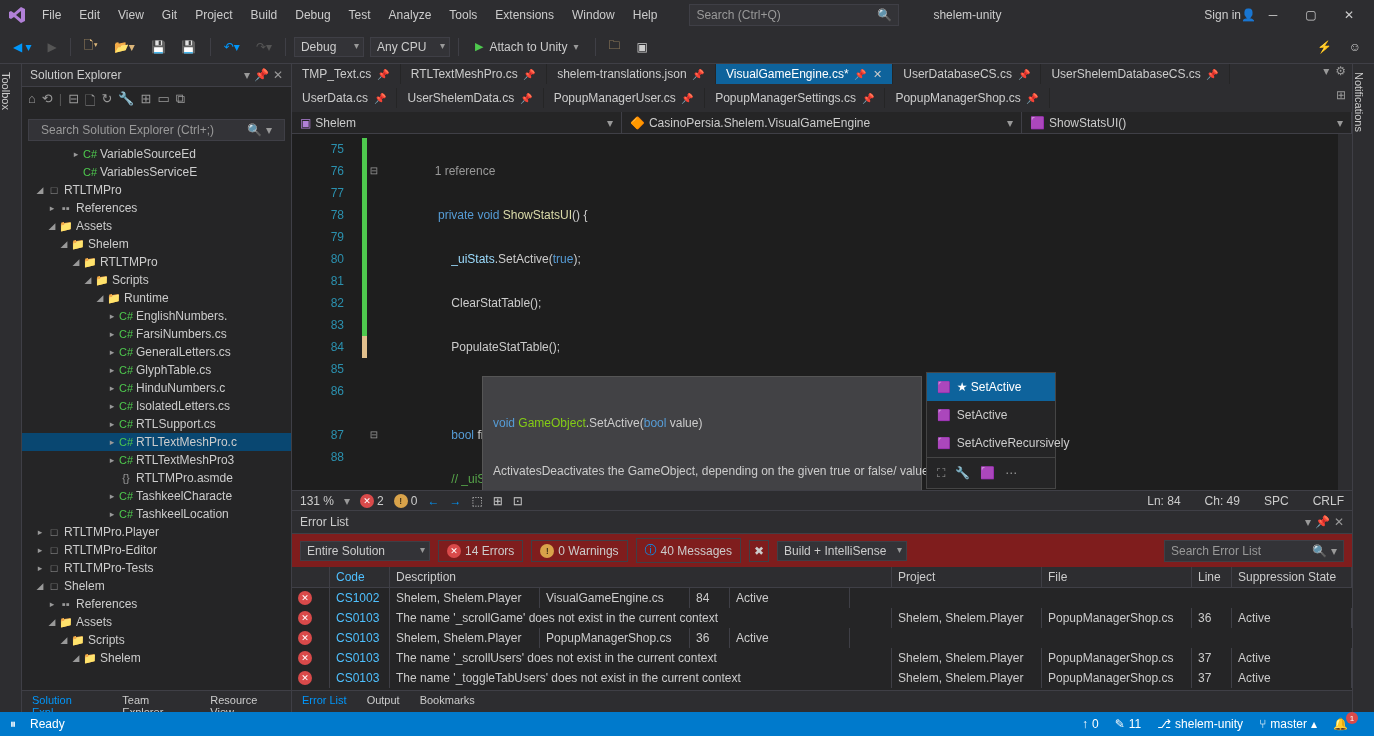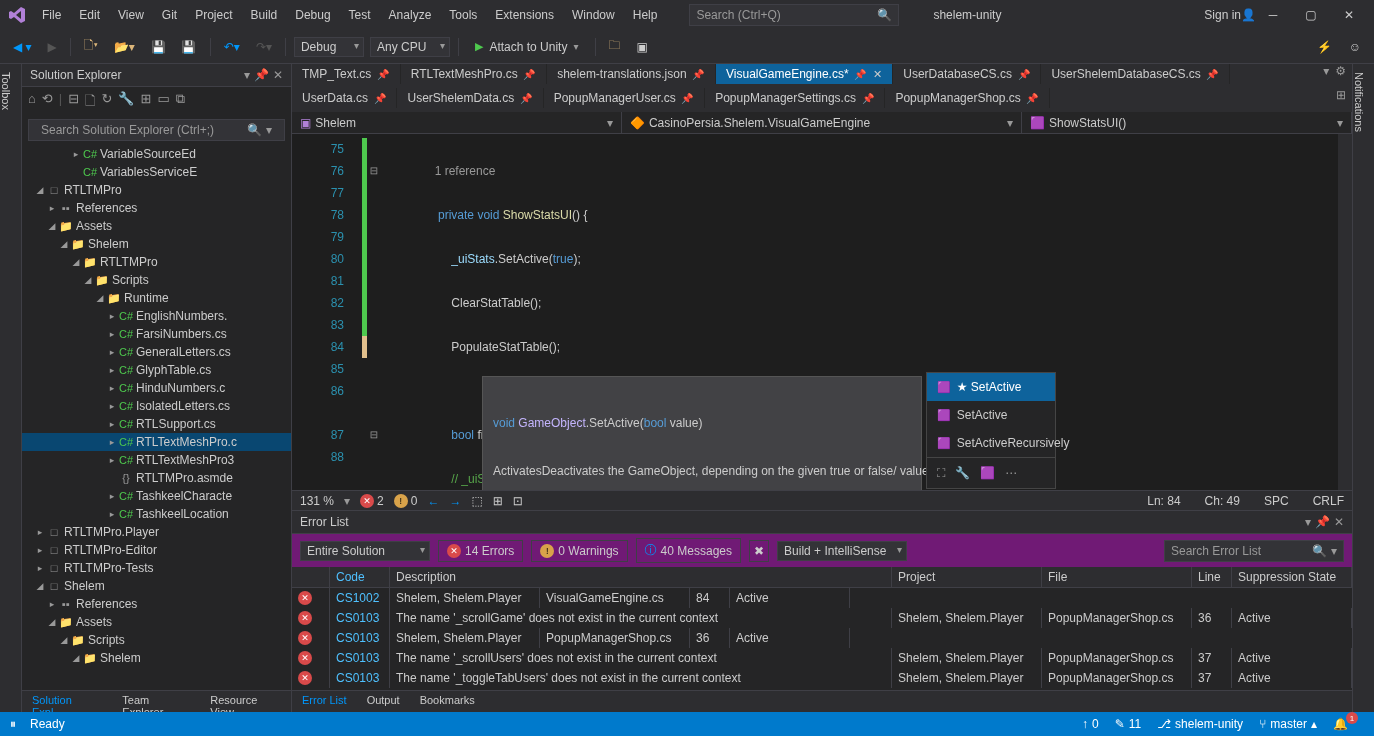--- a/index.html
+++ b/index.html
@@ -57,37 +57,37 @@
 .margin{width:24px;background:#1e1e1e;line-height:22px;padding-top:4px;position:relative}
 .margin .mk{height:22px;display:flex;align-items:center;justify-content:center;color:#999;font-size:10px}
 .change-bar{position:absolute;left:0;top:4px;width:5px}
 .cb-green{background:#4ec94e}
 .cb-yellow{background:#e2c08d}
 .code{flex:1;line-height:22px;padding-top:4px;white-space:pre;position:relative}
 .code-line{height:22px;padding-left:12px}
 .kw{color:#569cd6}
 .cm{color:#57a64a}
 .mth{color:#dcdcaa}
-.typ{color:#c4b5fd}
+.typ{color:#84cc16}
 .fld{color:#9cdcfe}
 .ref-text{color:#999;font-size:11px}
 .tooltip{position:absolute;background:#424245;border:1px solid #555;padding:6px 10px;font-size:12px;line-height:16px;max-width:440px;z-index:10}
 .intellisense{position:absolute;background:#252526;border:1px solid #454545;z-index:10;font-size:12px}
 .is-item{padding:3px 10px;display:flex;align-items:center;gap:6px}
 .is-item.sel{background:#0e639c;color:#fff}
 .is-ico{color:#b180d7;font-size:11px}
 .is-footer{padding:4px 10px;display:flex;gap:10px;border-top:1px solid #454545;color:#999}
 .code-status{height:20px;background:#2d2d30;display:flex;align-items:center;padding:0 8px;gap:10px;font-size:11px;color:#ccc;border-top:1px solid #3f3f46}
 .code-status .right{margin-left:auto;display:flex;gap:24px}
 .err-badge{display:flex;align-items:center;gap:3px}
 .circ{width:14px;height:14px;border-radius:50%;display:flex;align-items:center;justify-content:center;font-size:9px;color:#fff}
 .circ.red{background:#d94a4a}
 .circ.yel{background:#d9a34a;color:#000}
 .err-panel{background:#252526;display:flex;flex-direction:column;border-top:1px solid #3f3f46}
-.err-toolbar{padding:4px 8px;display:flex;align-items:center;gap:8px;background:#701a75}
+.err-toolbar{padding:4px 8px;display:flex;align-items:center;gap:8px;background:#7f1d1d}
 .err-filter{border:1px solid #3f3f46;padding:3px 8px;display:flex;align-items:center;gap:4px;cursor:pointer}
 .err-search{margin-left:auto;background:#333337;border:1px solid #3f3f46;padding:3px 6px;width:180px;display:flex;align-items:center;color:#999}
 .err-table{flex:1;overflow:auto}
 .err-head{display:flex;background:#2d2d30;border-bottom:1px solid #3f3f46;font-size:11px}
 .err-head>div,.err-row>div{padding:3px 6px;border-right:1px solid #3f3f46;overflow:hidden;white-space:nowrap}
 .err-row{display:flex;font-size:12px}
 .col-ico{width:38px;text-align:center}
 .col-code{width:60px;color:#4fc1ff}
 .col-desc{flex:1}
 .col-proj{width:150px}

